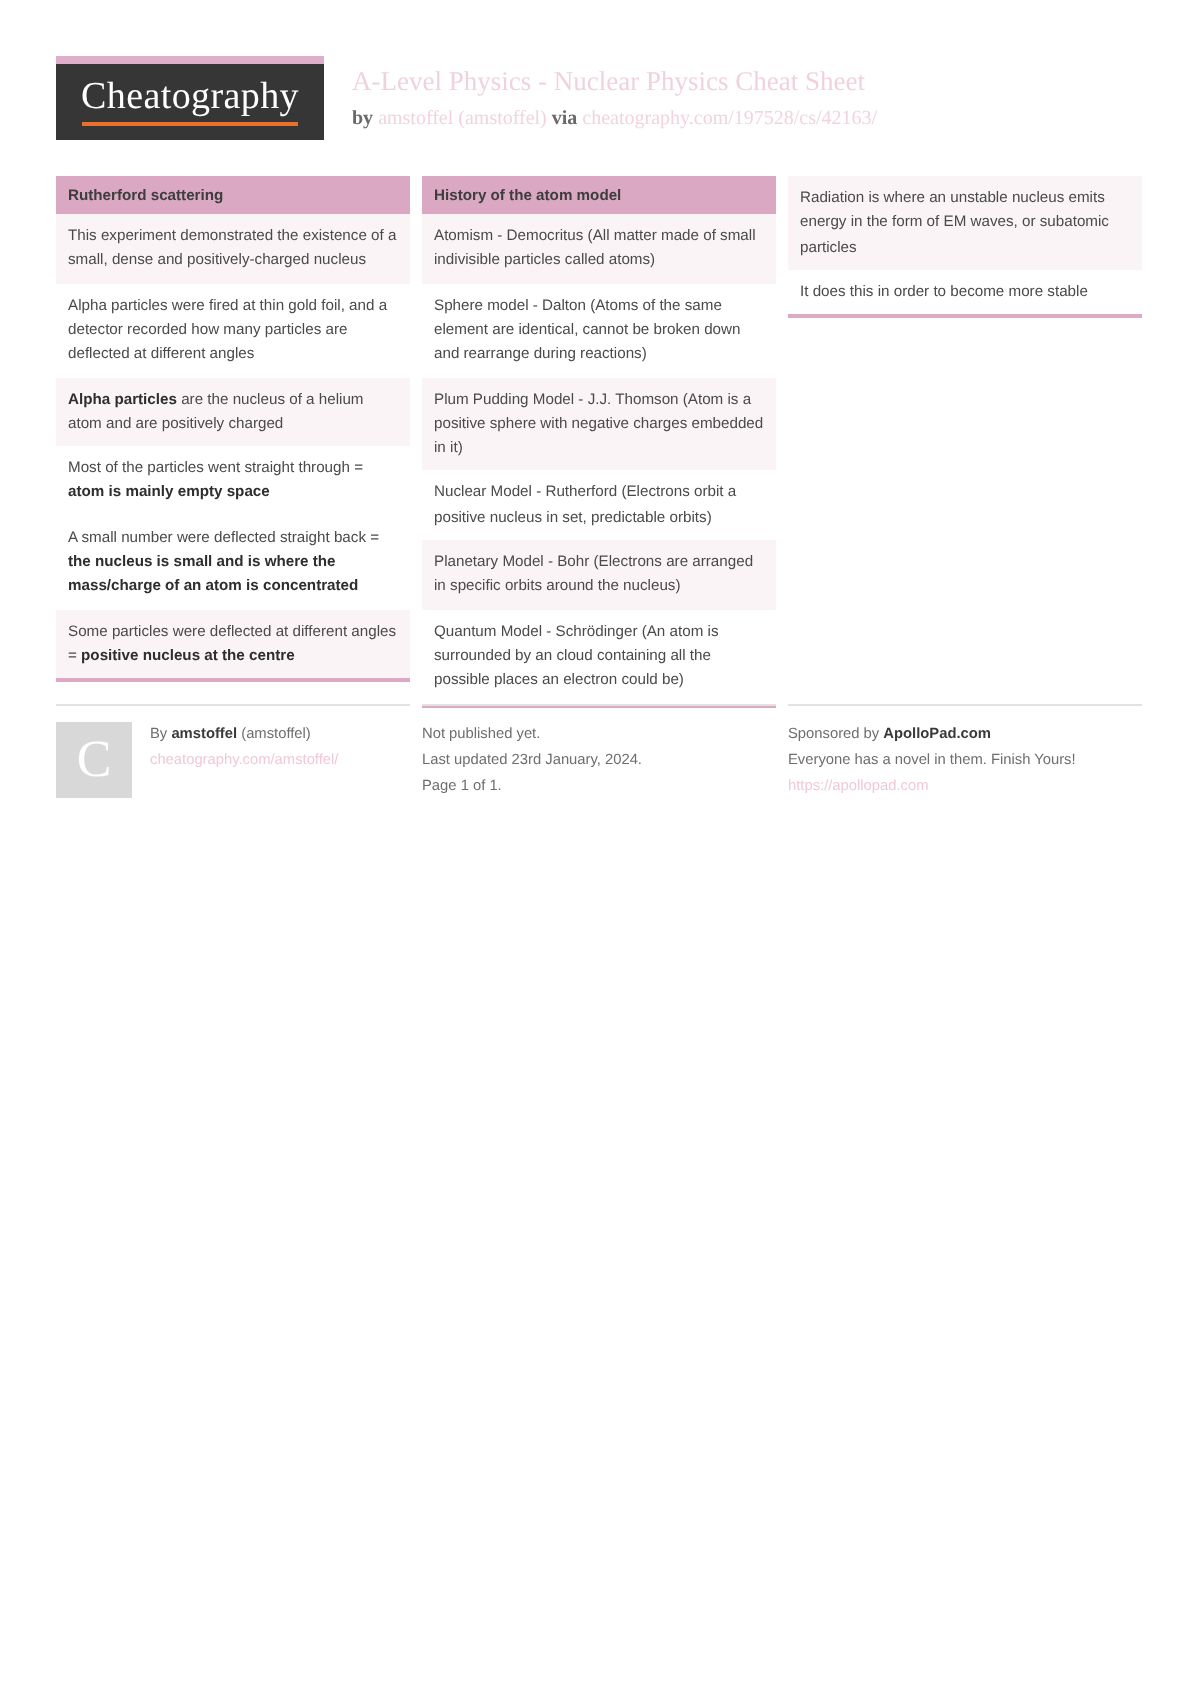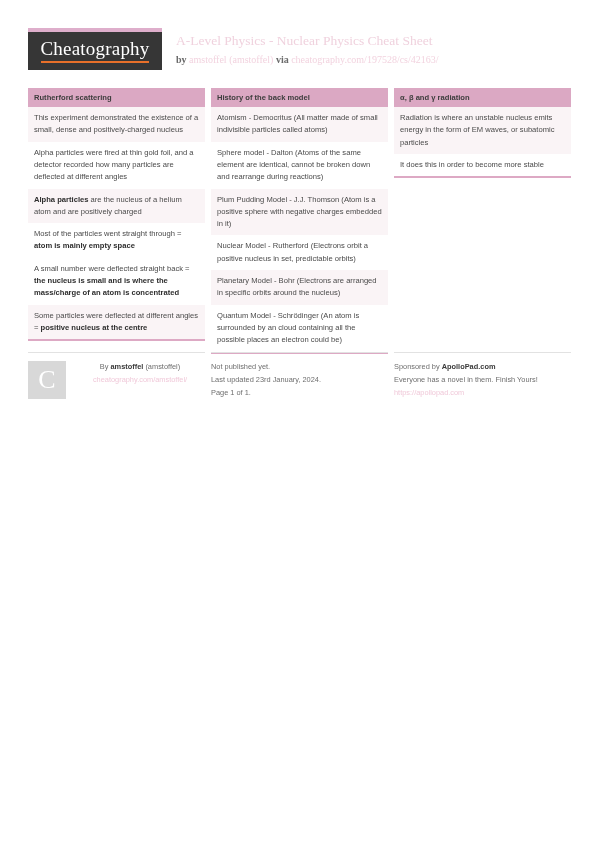--- a/index.html
+++ b/index.html
@@ -165,21 +165,20 @@
     justify-content: center;
     float: left;
     margin-right: 9px;
     line-height: 1;
   }
   .fmeta {
     font-size: 7.4px;
     line-height: 1.75;
     color: #6e6e6e;
     overflow: hidden;
-    text-align: center;
   }
   .fmeta b { color: #3a3a3a; font-weight: bold; }
   .fmeta .lnk { color: #f0c9d9; }
   .fblock {
     font-size: 7.4px;
     line-height: 1.75;
     color: #6e6e6e;
   }
   .fblock b { color: #3a3a3a; font-weight: bold; }
   .fblock .lnk { color: #f0c9d9; }
@@ -217,32 +216,31 @@
           <div class="row odd"><span>This experiment demonstrated the existence of a small, dense and positively-charged nucleus</span></div>
           <div class="row even"><span>Alpha particles were fired at thin gold foil, and a detector recorded how many particles are deflected at different angles</span></div>
           <div class="row odd"><b>Alpha particles</b><span> are the nucleus of a helium atom and are positively charged</span></div>
           <div class="row even"><span>Most of the particles went straight through = </span><b>atom is mainly empty space</b></div>
           <div class="row even"><span>A small number were deflected straight back = </span><b>the nucleus is small and is where the mass/charge of an atom is concentrated</b></div>
           <div class="row odd"><span>Some particles were deflected at different angles = </span><b>positive nucleus at the centre</b></div>
         </div>
       </div>
     <div class="col col-2">
         <div class="card">
-          <div class="card-header">History of the back model</div>
+          <div class="card-header">History of the atom model</div>
           <div class="row odd"><span>Atomism - Democritus (All matter made of small indivisible particles called atoms)</span></div>
           <div class="row even"><span>Sphere model - Dalton (Atoms of the same element are identical, cannot be broken down and rearrange during reactions)</span></div>
           <div class="row odd"><span>Plum Pudding Model - J.J. Thomson (Atom is a positive sphere with negative charges embedded in it)</span></div>
           <div class="row even"><span>Nuclear Model - Rutherford (Electrons orbit a positive nucleus in set, predictable orbits)</span></div>
           <div class="row odd"><span>Planetary Model - Bohr (Electrons are arranged in specific orbits around the nucleus)</span></div>
           <div class="row even"><span>Quantum Model - Schrödinger (An atom is surrounded by an cloud containing all the possible places an electron could be)</span></div>
         </div>
       </div>
     <div class="col col-3">
         <div class="card">
-          <div class="card-header">α, β and γ radiation</div>
           <div class="row odd"><span>Radiation is where an unstable nucleus emits energy in the form of EM waves, or subatomic particles</span></div>
           <div class="row even"><span>It does this in order to become more stable</span></div>
         </div>
       </div>
   </div>
 
   <div class="footer">
 
     <div class="fcol fcol-1">
       <div class="frule"></div>

